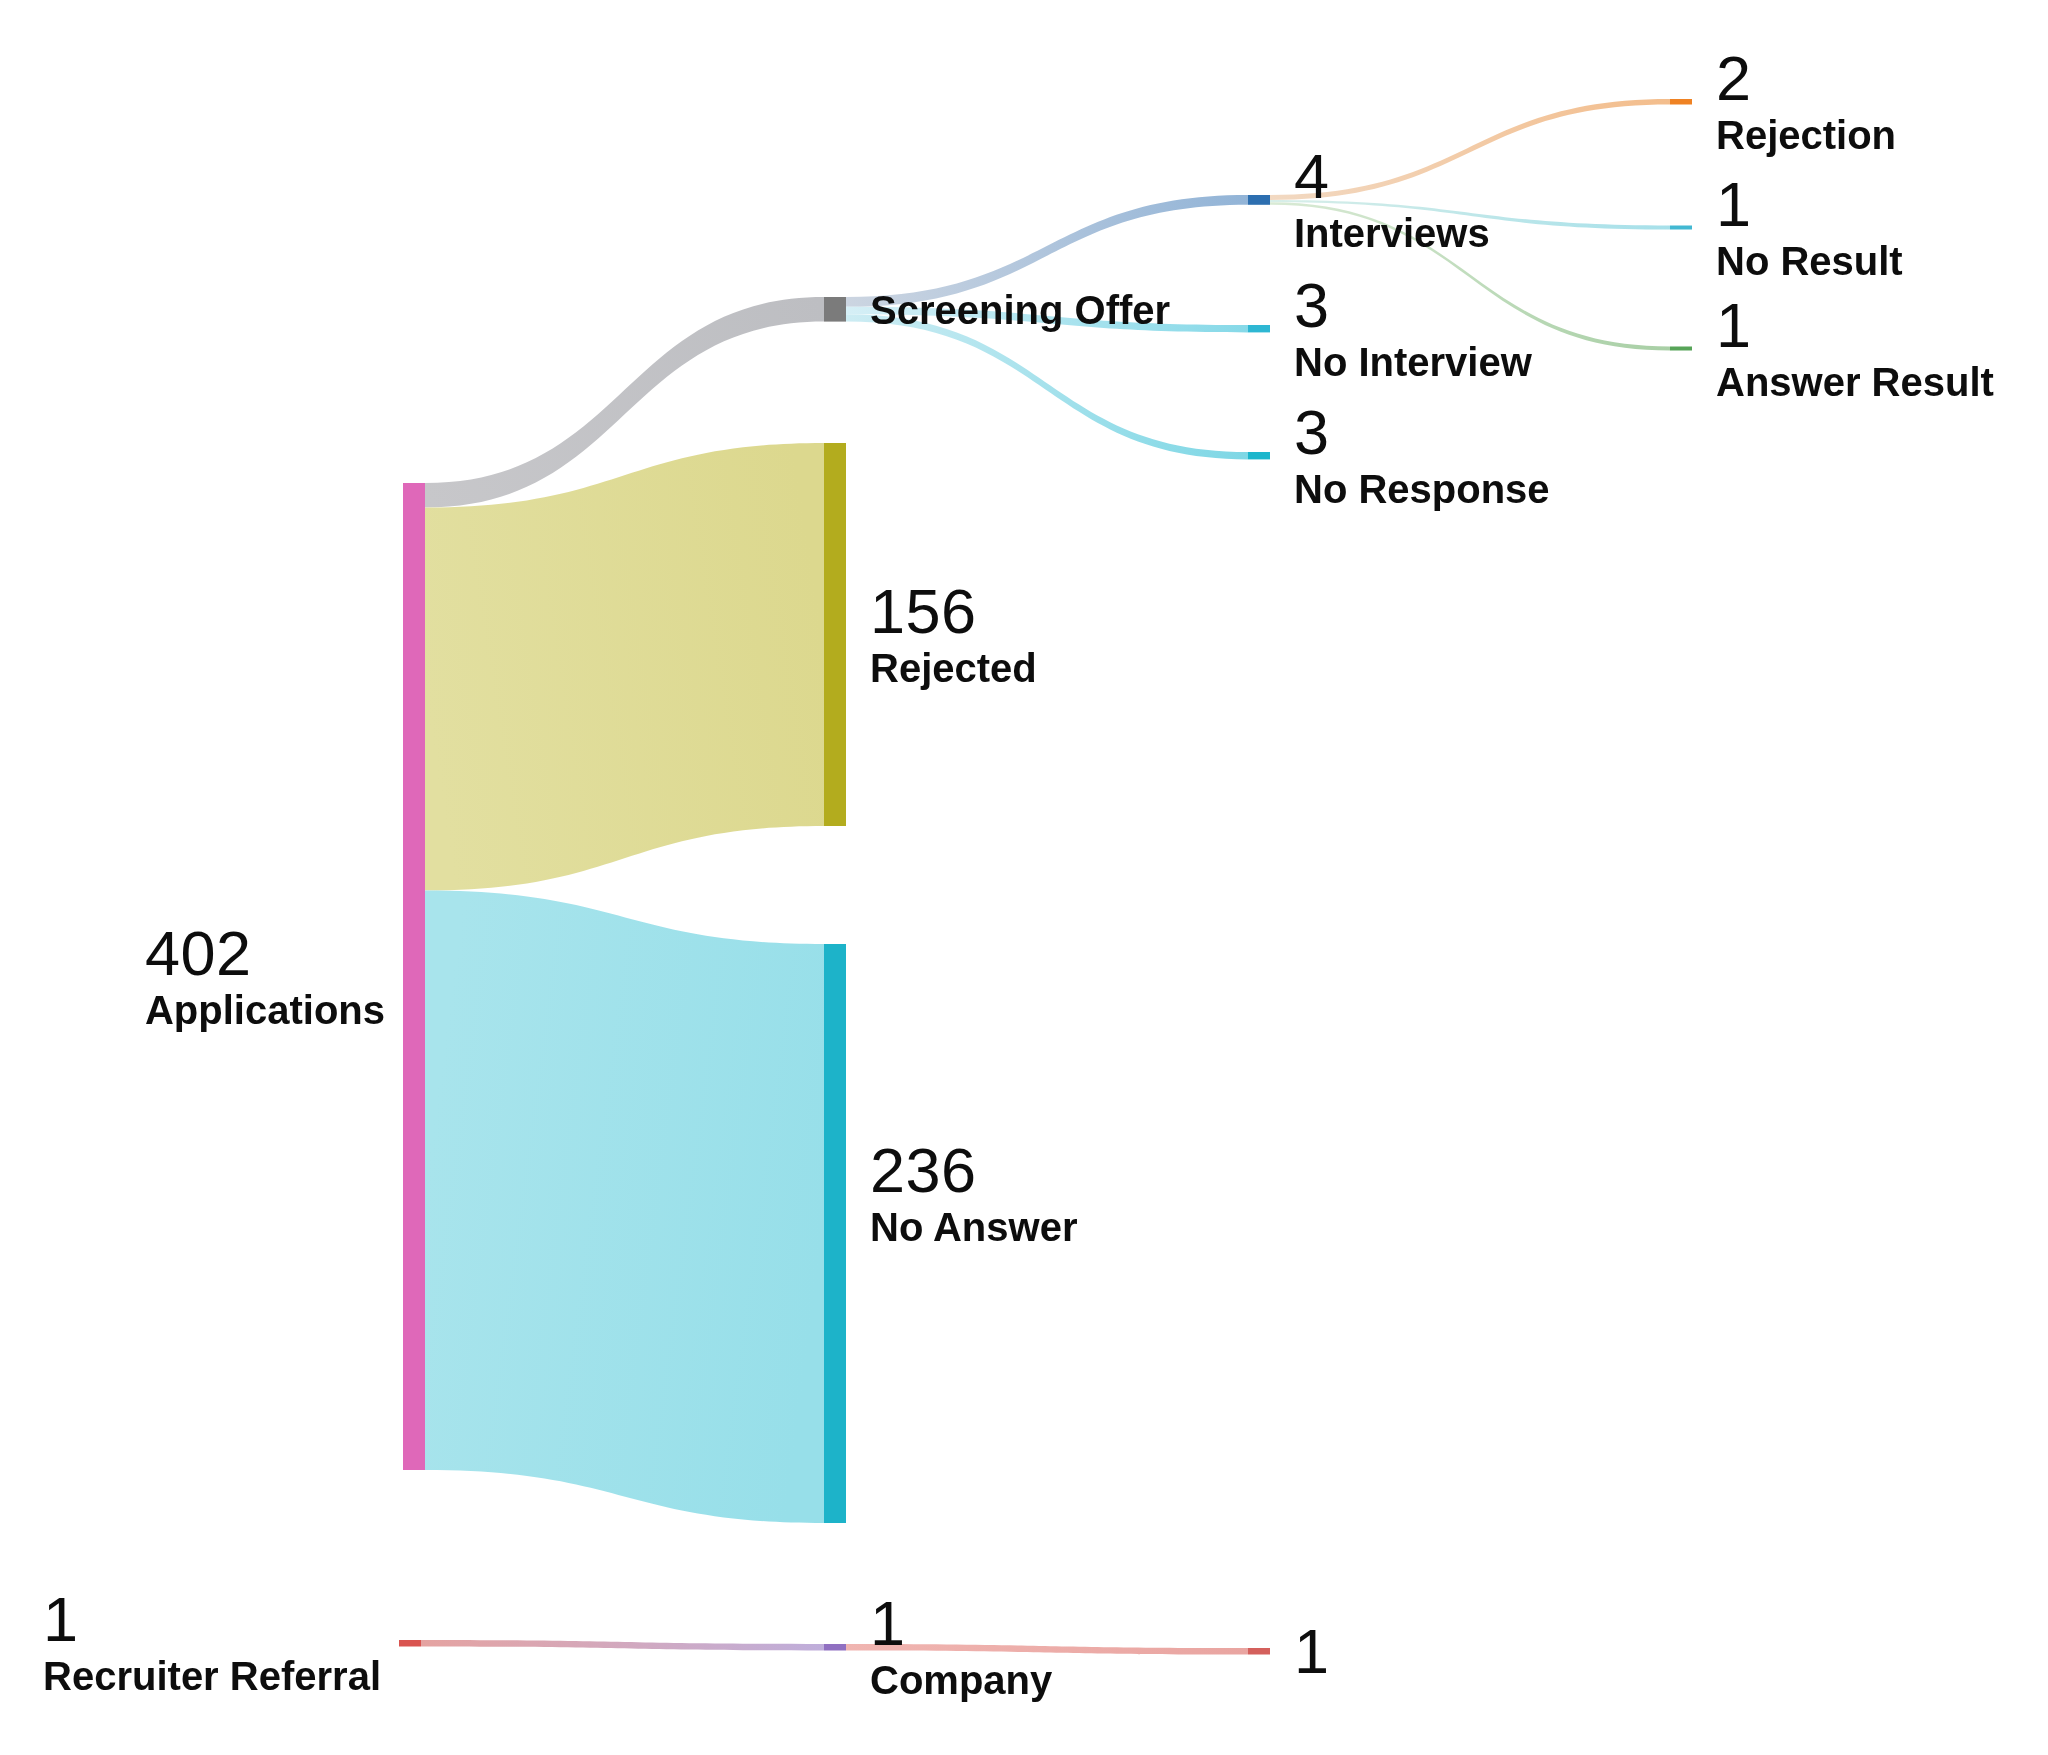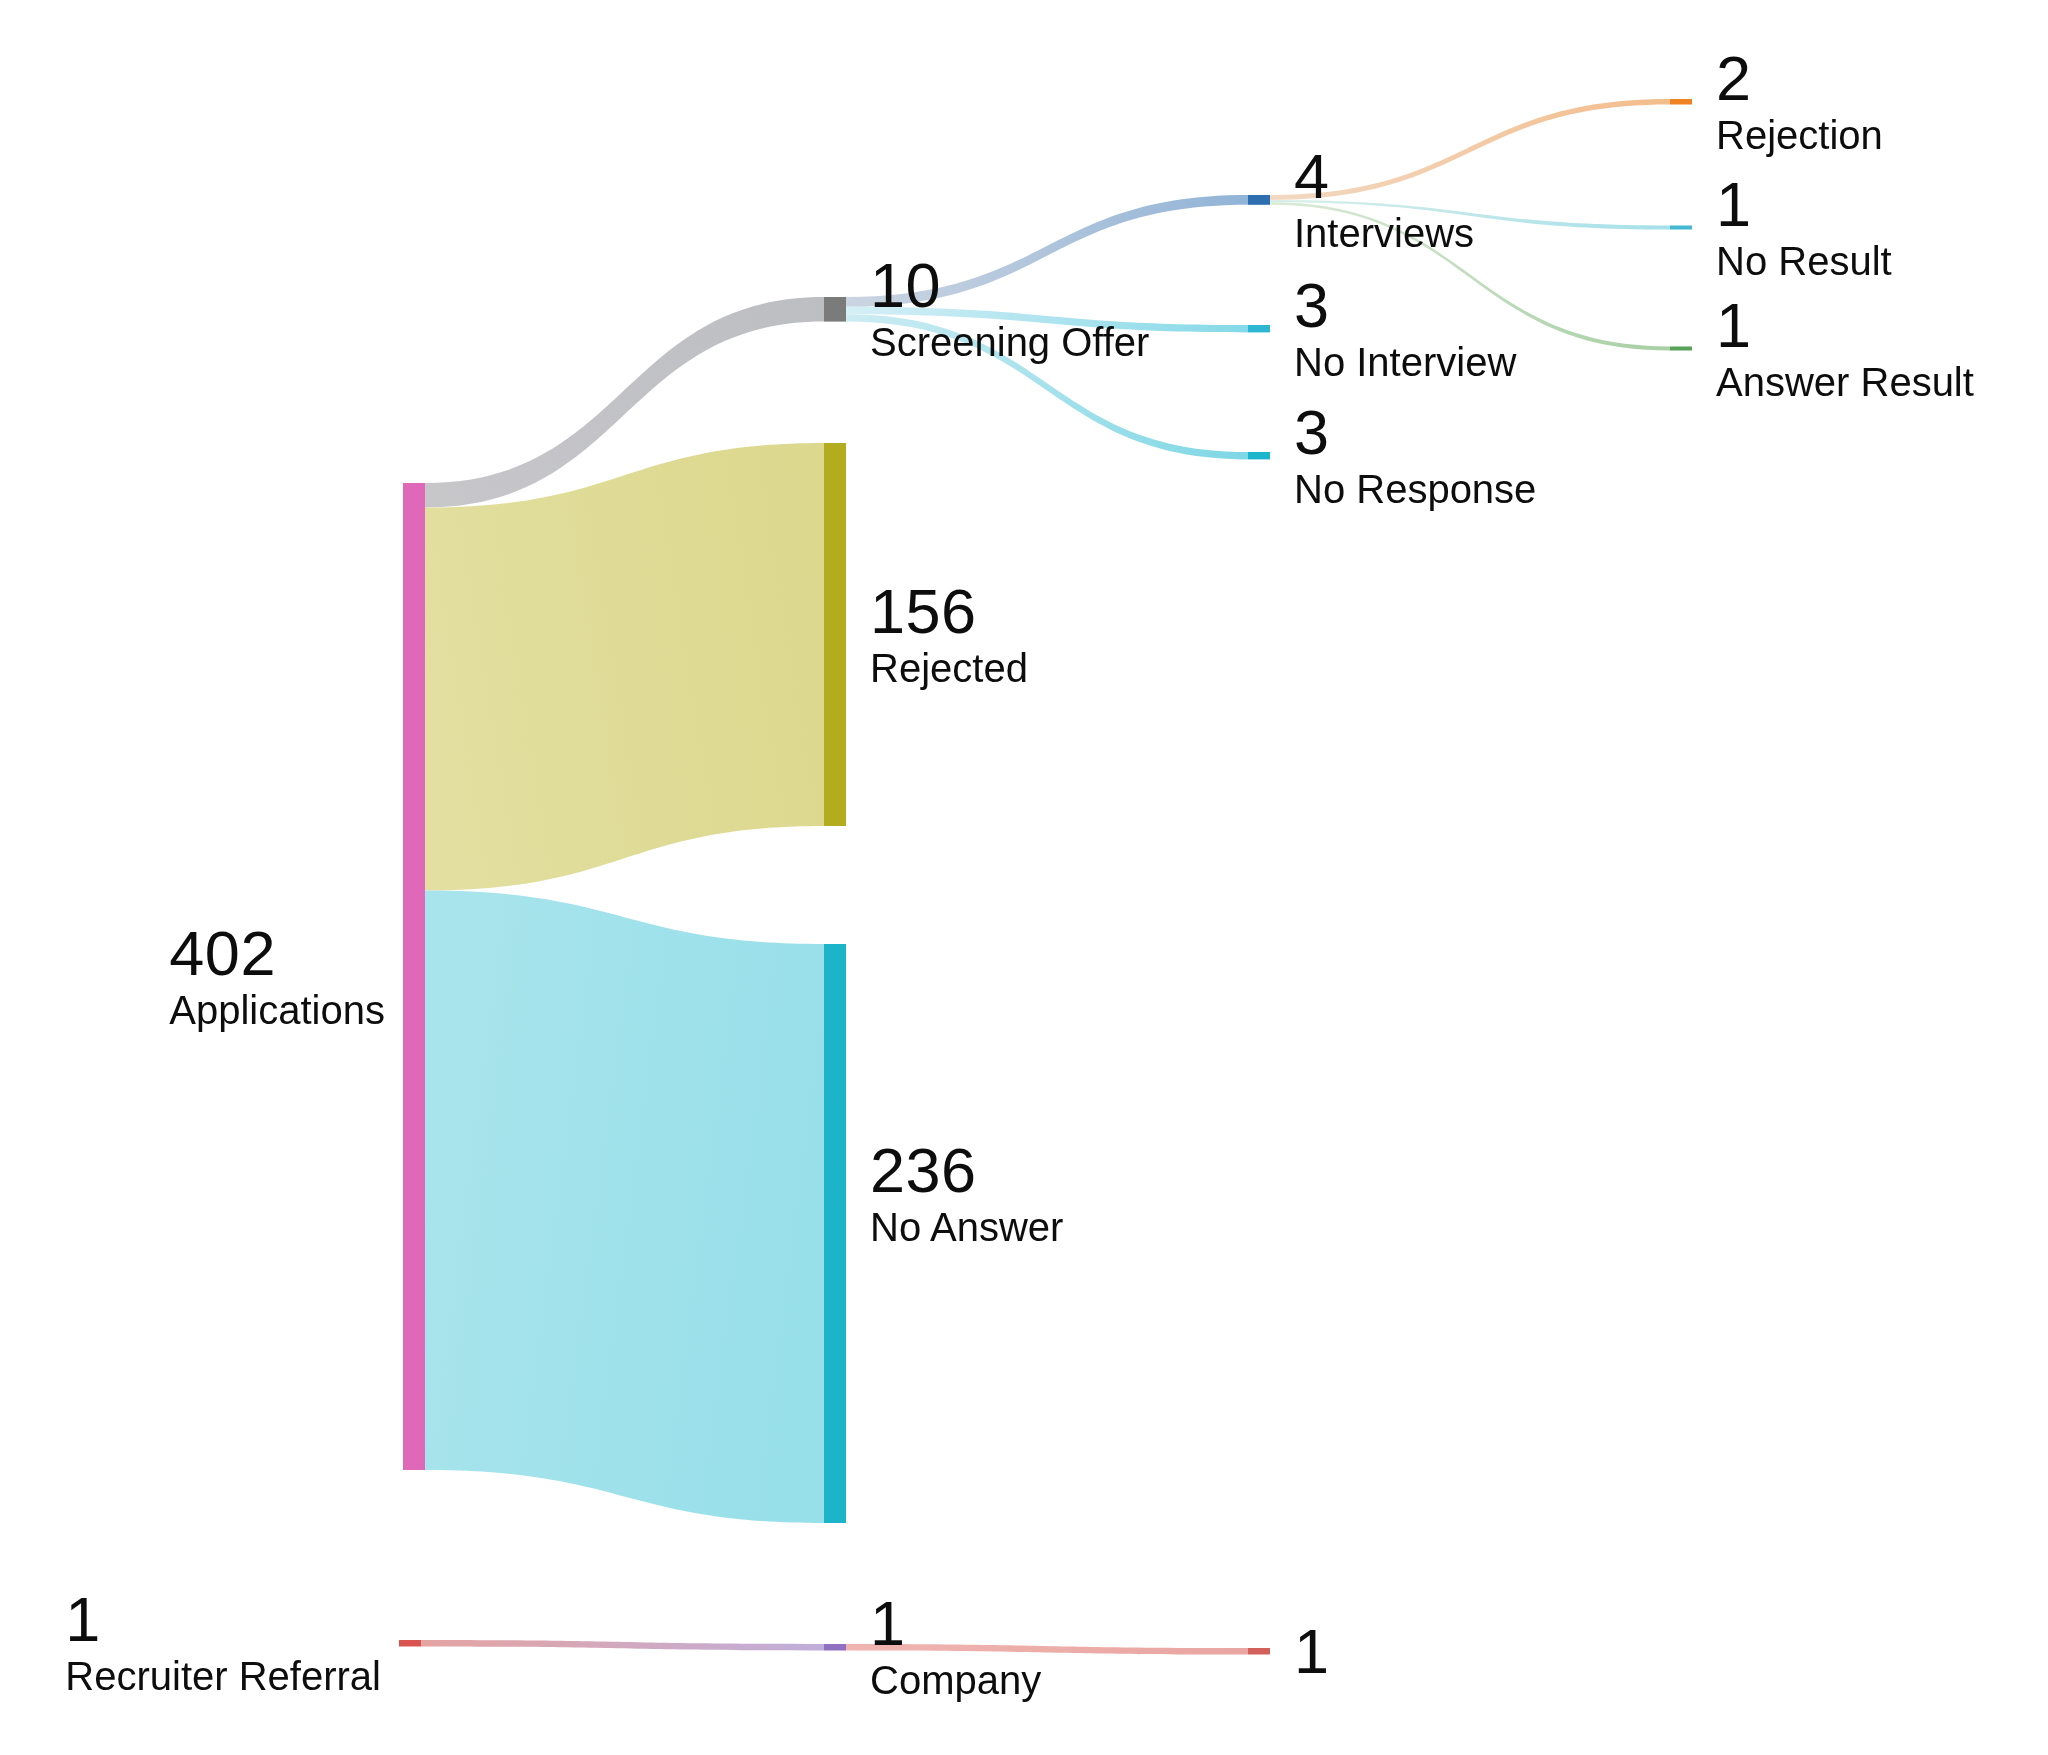--- a/index.html
+++ b/index.html
@@ -30,21 +30,21 @@
   .node-label .num {
     font-size: 63px;
     line-height: 1.0;
     font-weight: 400;
     letter-spacing: 0.5px;
   }
   .node-label .name {
     font-size: 40px;
     line-height: 1.12;
     margin-top: 3px;
-    font-weight: 400;
+    font-weight: 700;
   }
   .node-label.side-left {
     text-align: left;
   }
   .node-label.side-right {
     text-align: left;
   }
   path.sankey-link {
     stroke: none;
   }
@@ -139,21 +139,20 @@
       </div>
       <div class="node-label side-right" style="top: 634.5px; left: 870px;">
         <div class="num">156</div>
         <div class="name">Rejected</div>
       </div>
       <div class="node-label side-right" style="top: 1194px; left: 870px;">
         <div class="num">236</div>
         <div class="name">No Answer</div>
       </div>
       <div class="node-label side-right" style="top: 309.3px; left: 870px;">
-        <div class="num">10</div>
         <div class="name">Screening Offer</div>
       </div>
       <div class="node-label side-right" style="top: 199.9px; left: 1294px;">
         <div class="num">4</div>
         <div class="name">Interviews</div>
       </div>
       <div class="node-label side-right" style="top: 328.7px; left: 1294px;">
         <div class="num">3</div>
         <div class="name">No Interview</div>
       </div>

